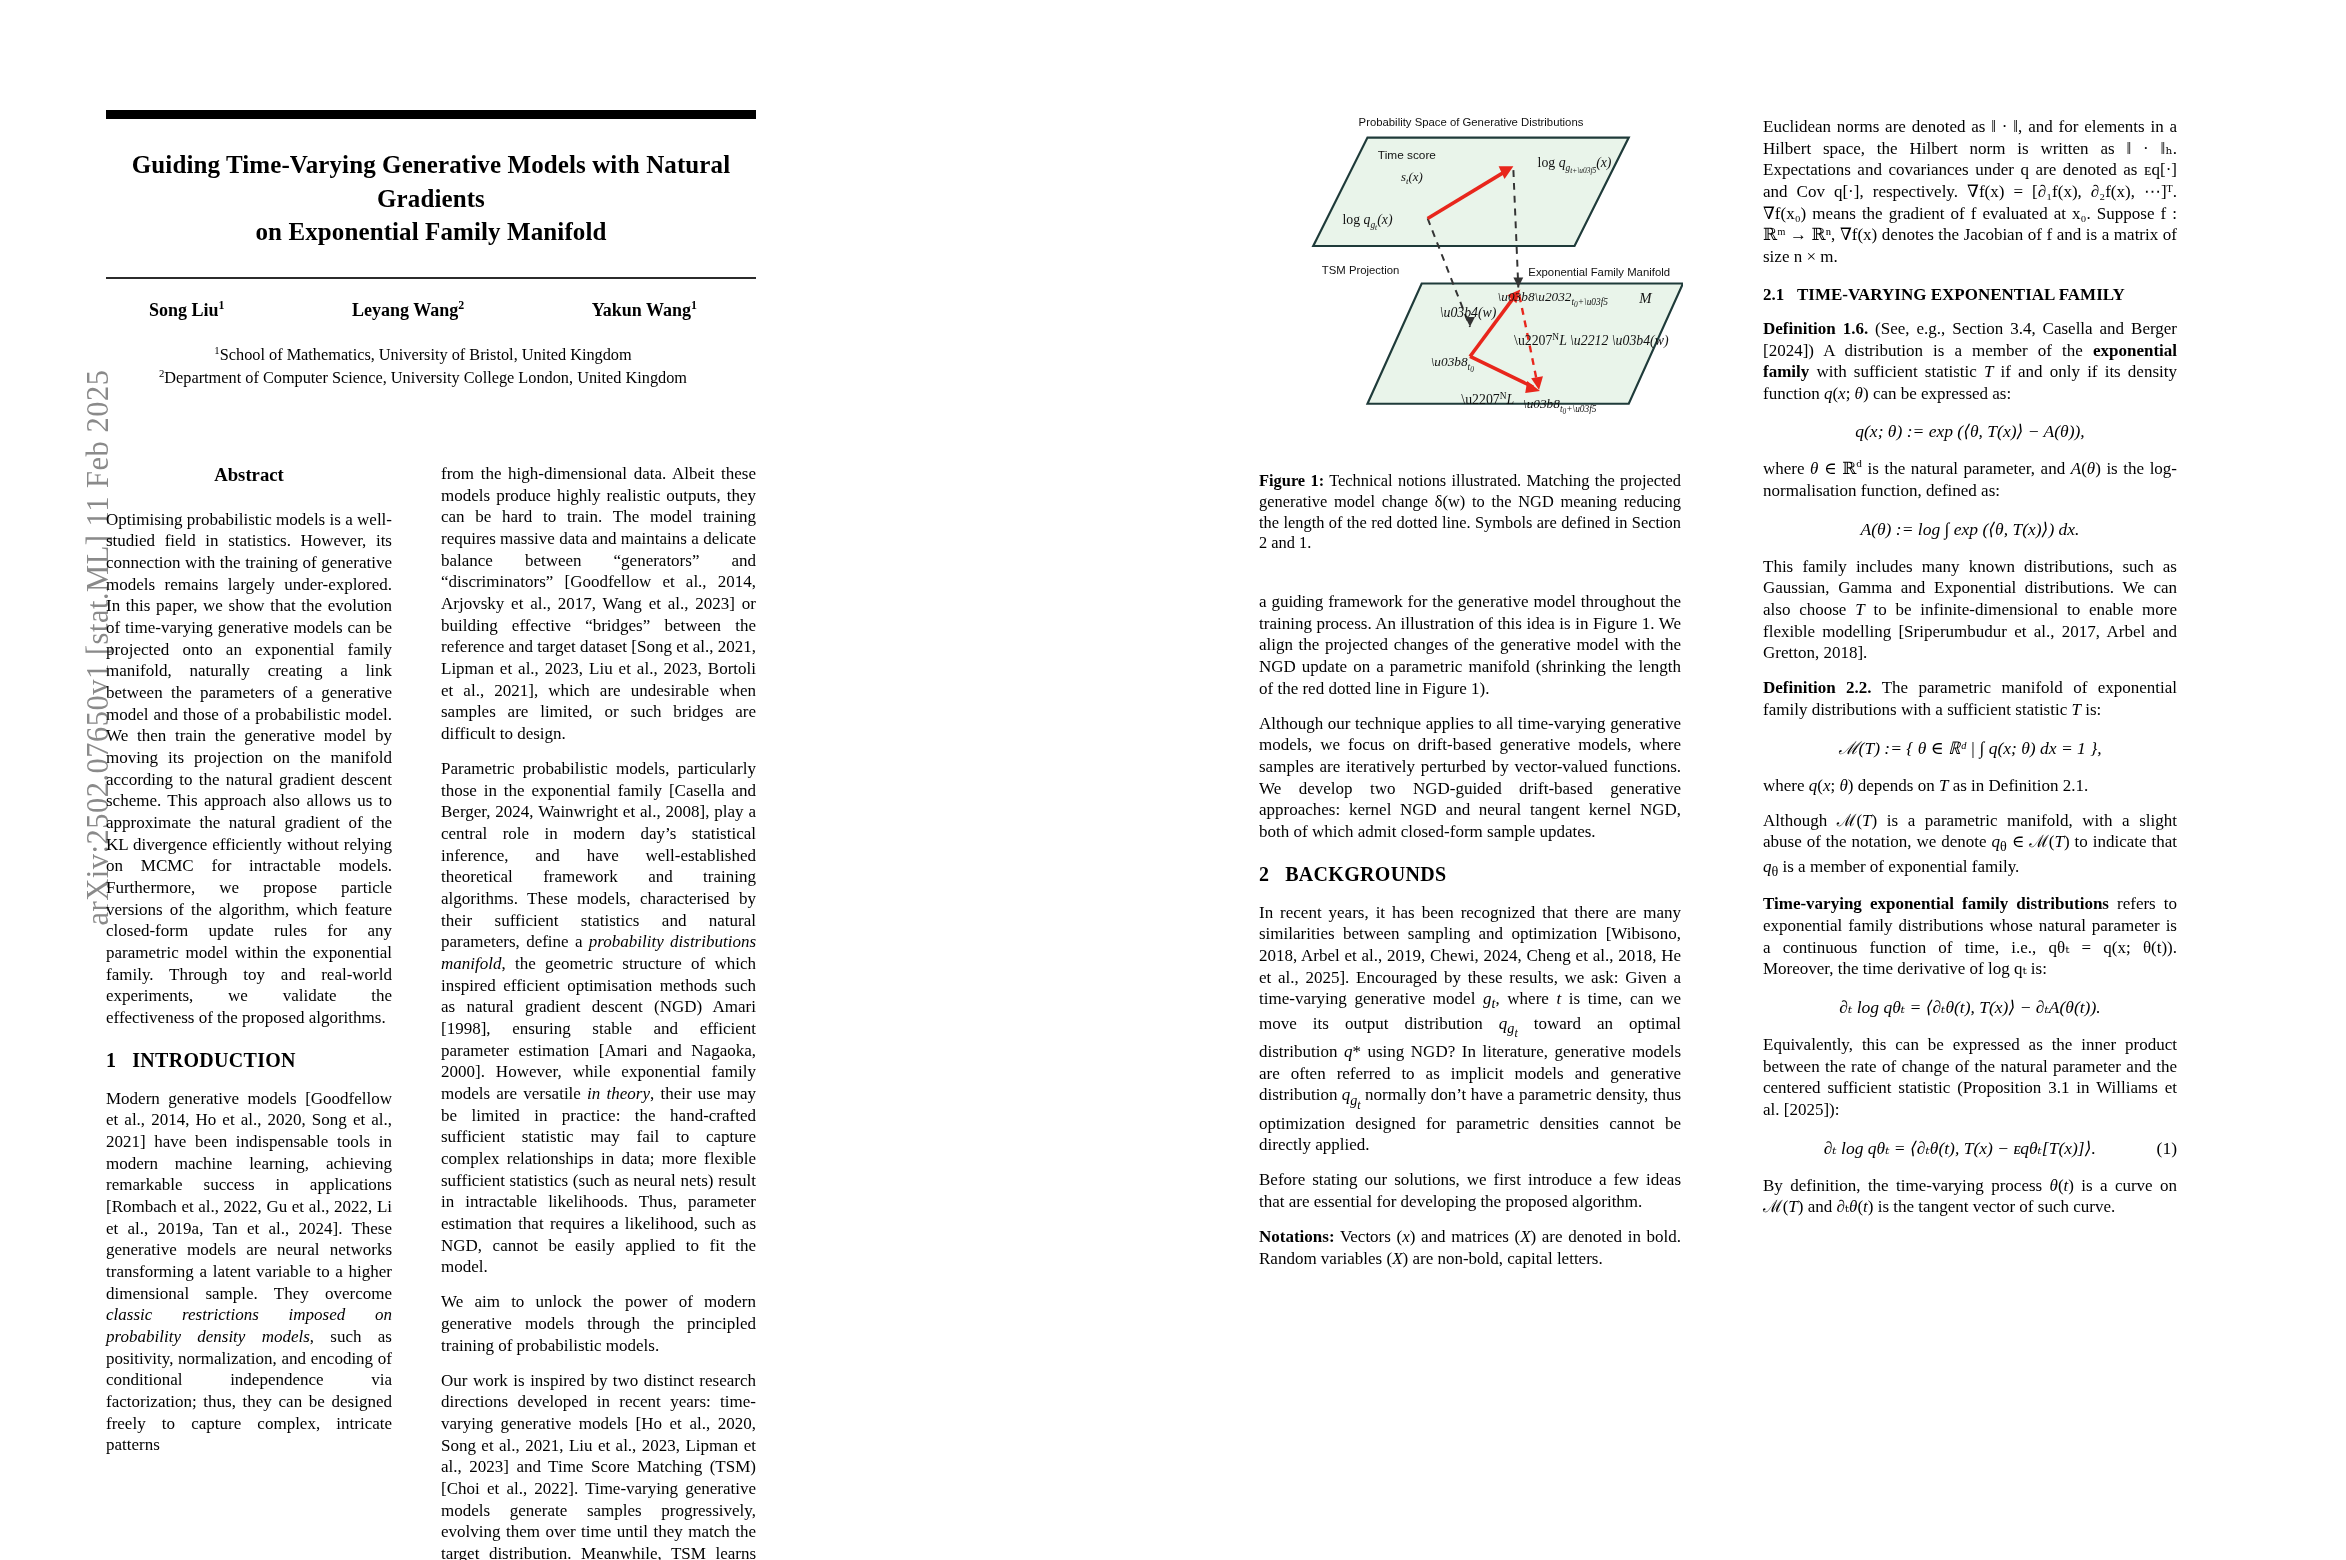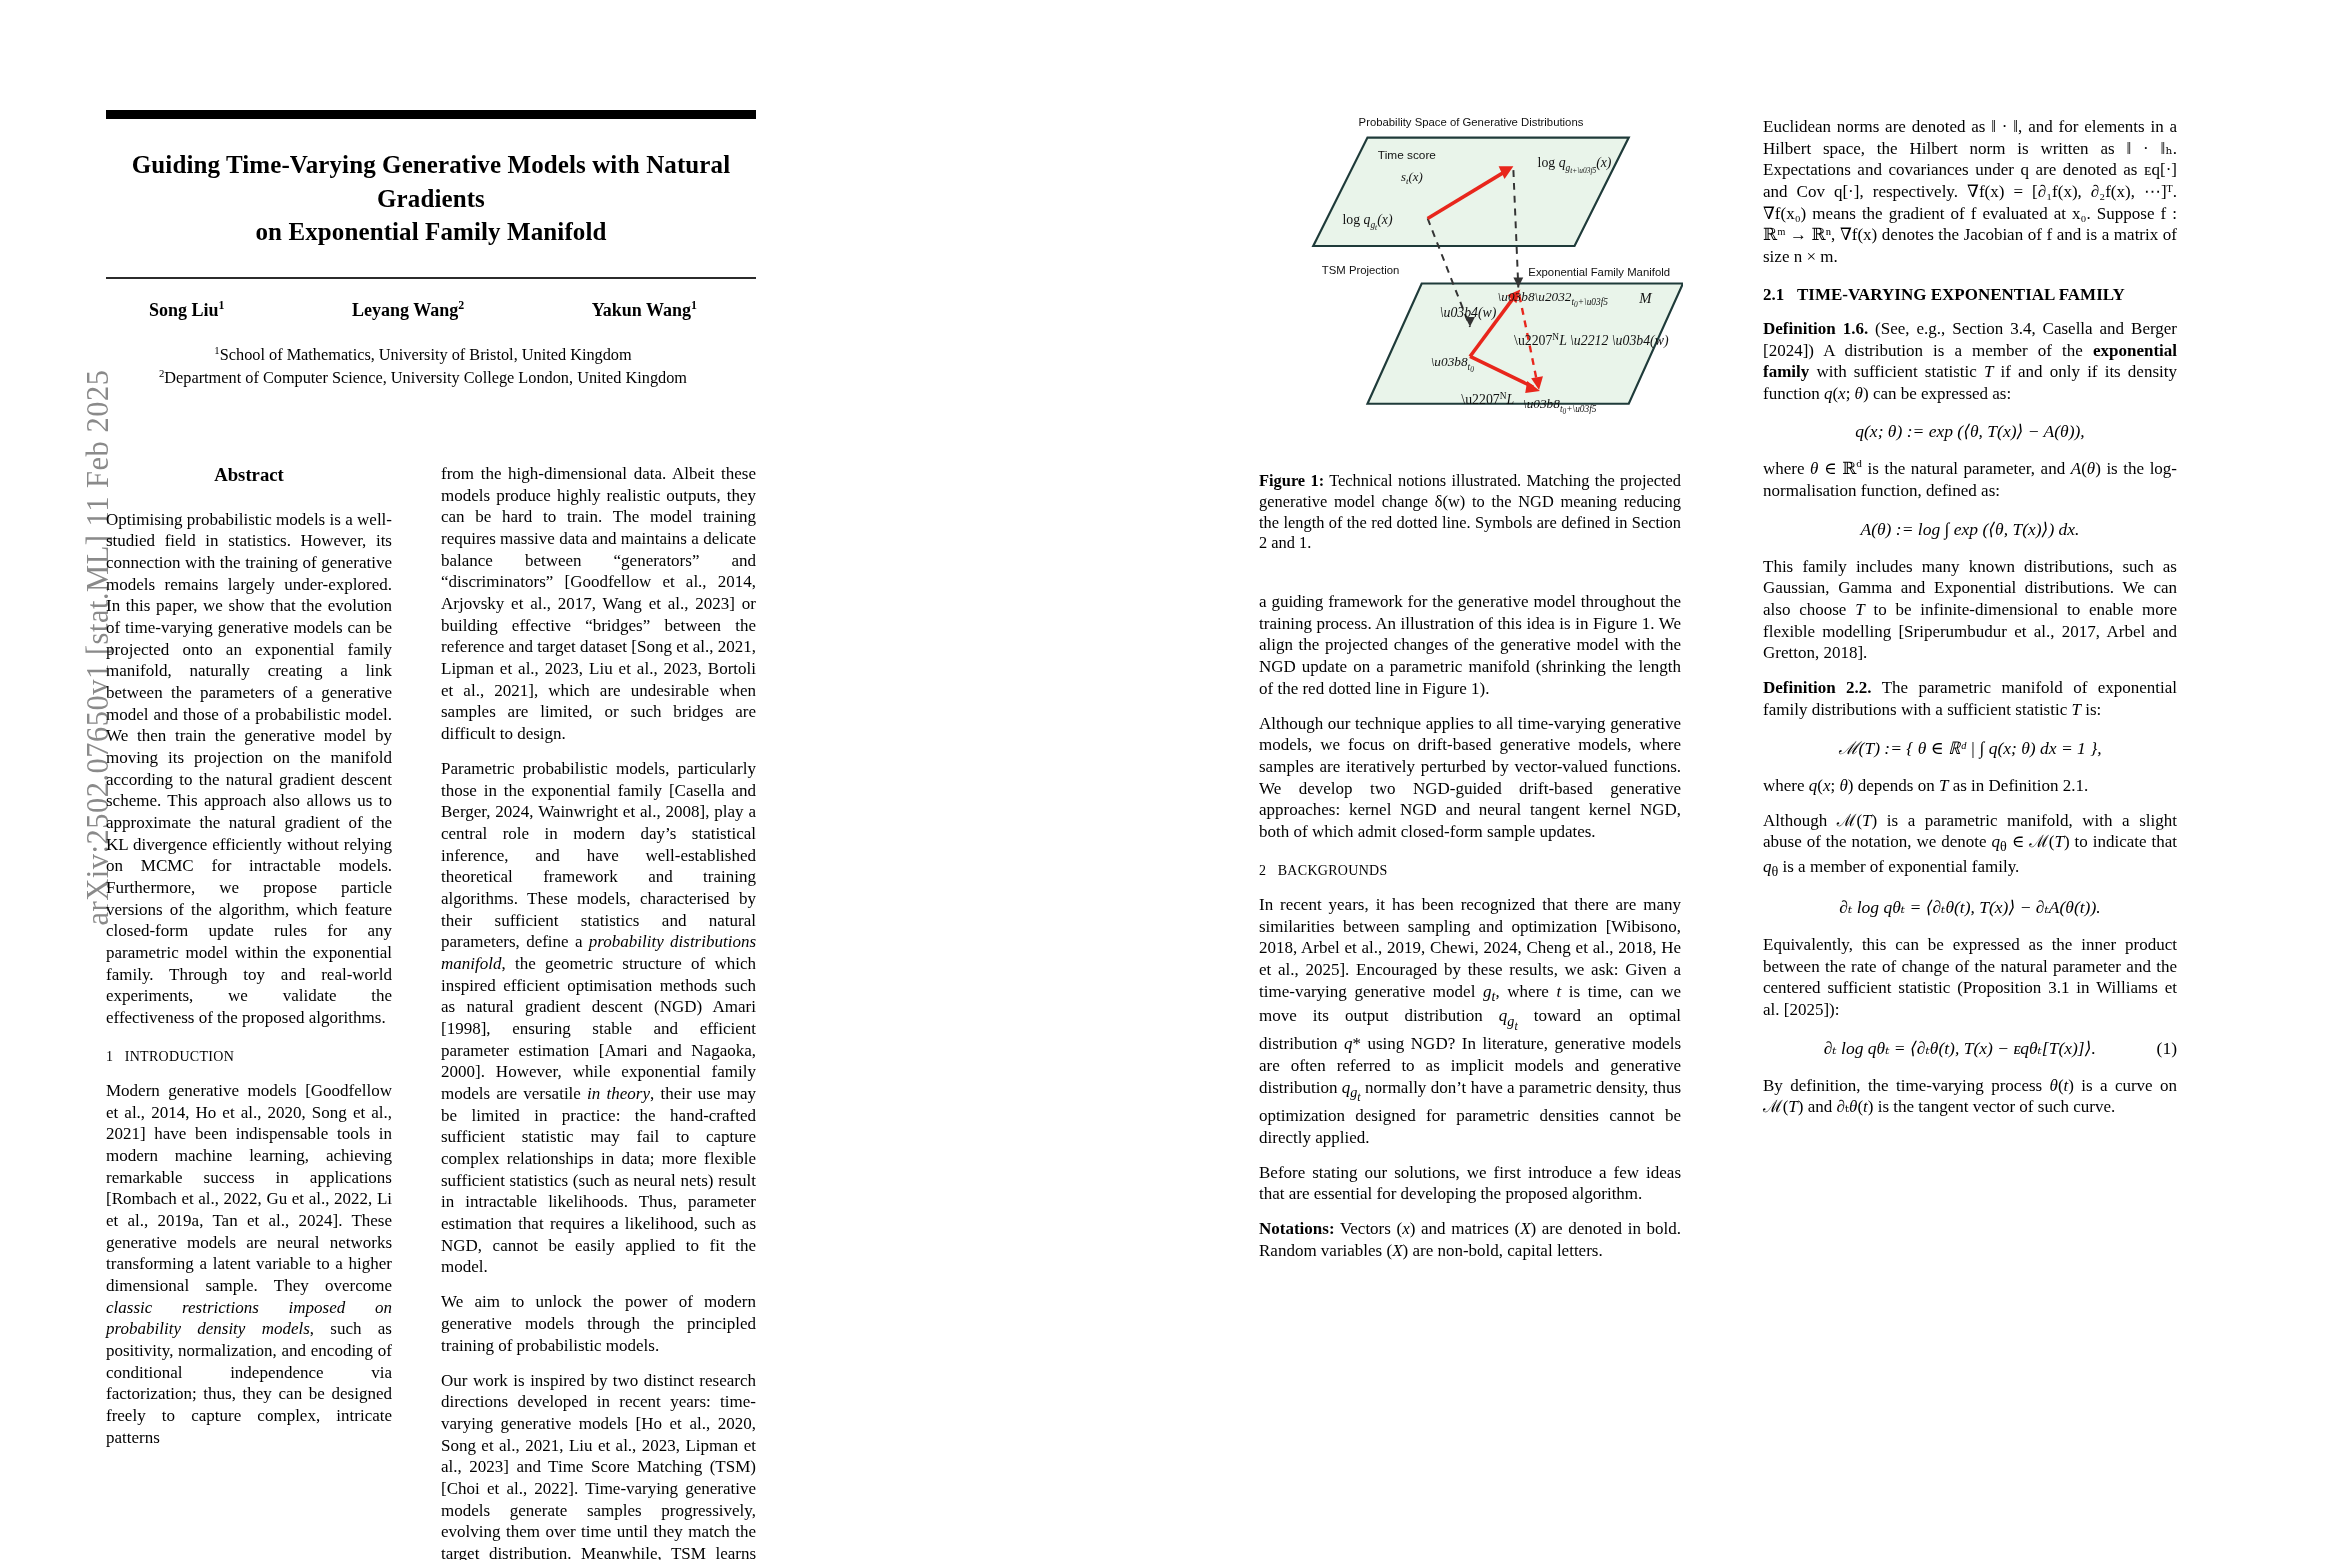--- a/index.html
+++ b/index.html
@@ -25,21 +25,21 @@
   #authors{position:absolute;left:98px;top:300px;width:650px;}
   .author-row{display:flex;justify-content:space-between;
       padding:0 51px;font-size:18px;font-weight:bold;margin-bottom:21.7px;}
   .affil{text-align:center;font-size:16.3px;line-height:1.45;}
   sup{font-size:.66em;vertical-align:super;line-height:0;}
 
   
   .body{font-size:17px;line-height:1.275;text-align:justify;
         -webkit-hyphens:auto;hyphens:auto;}
   .body p{margin:0 0 13.3px 0;}
-  .sec-h{font-size:14px;font-weight:normal;margin:19.7px 0 13.8px 0;
+  .sec-h{font-size:20px;font-weight:bold;margin:19.7px 0 13.8px 0;
          letter-spacing:0.3px;}
   .sub-h{font-size:17px;font-weight:bold;margin:16.7px 0 11.8px 0;}
   .abs-h{font-size:18.7px;font-weight:bold;text-align:center;margin:0 0 21.7px 0;}
   .eq{display:block;text-align:center;margin:15.8px 0 15.8px 0;font-size:17.5px;
       font-style:italic;}
   .eqnum{float:right;font-style:normal;}
 
   
   #abs-col{position:absolute;left:106px;top:463px;width:286px;}
   #left2-col{position:absolute;left:441px;top:463px;width:315px;}
@@ -195,20 +195,24 @@
     <p>This family includes many known distributions, such as Gaussian, Gamma and Exponential distributions. We can also choose <i>T</i> to be infinite-dimensional to enable more flexible modelling [Sriperumbudur et al., 2017, Arbel and Gretton, 2018].</p>
 
     <p>
       <b>Definition 2.2.</b>
       <span>The parametric manifold of exponential family distributions with a sufficient statistic <i>T</i> is:</span>
     </p>
     <span class="eq">ℳ(T) := { θ ∈ ℝᵈ | ∫ q(x; θ) dx = 1 },</span>
     <p>where <i>q</i>(<i>x</i>; <i>θ</i>) depends on <i>T</i> as in Definition 2.1.</p>
     <p>Although ℳ(<i>T</i>) is a parametric manifold, with a slight abuse of the notation, we denote <i>q</i><sub>θ</sub> ∈ ℳ(<i>T</i>) to indicate that <i>q</i><sub>θ</sub> is a member of exponential family.</p>
 
+    <p>
+      <b>Time-varying exponential family distributions</b>
+      <span>refers to exponential family distributions whose natural parameter is a continuous function of time, i.e., qθₜ = q(x; θ(t)). Moreover, the time derivative of log qₜ is:</span>
+    </p>
     <span class="eq">∂ₜ log qθₜ = ⟨∂ₜθ(t), T(x)⟩ − ∂ₜA(θ(t)).</span>
     <p>Equivalently, this can be expressed as the inner product between the rate of change of the natural parameter and the centered sufficient statistic (Proposition 3.1 in Williams et al. [2025]):</p>
     <span class="eq">
       <span class="eqnum">(1)</span>
       <span>∂ₜ log qθₜ = ⟨∂ₜθ(t), T(x) − ᴇqθₜ[T(x)]⟩.</span>
     </span>
     <p>By definition, the time-varying process <i>θ</i>(<i>t</i>) is a curve on ℳ(<i>T</i>) and ∂ₜ<i>θ</i>(<i>t</i>) is the tangent vector of such curve.</p>
   </div>
 
 </div>

